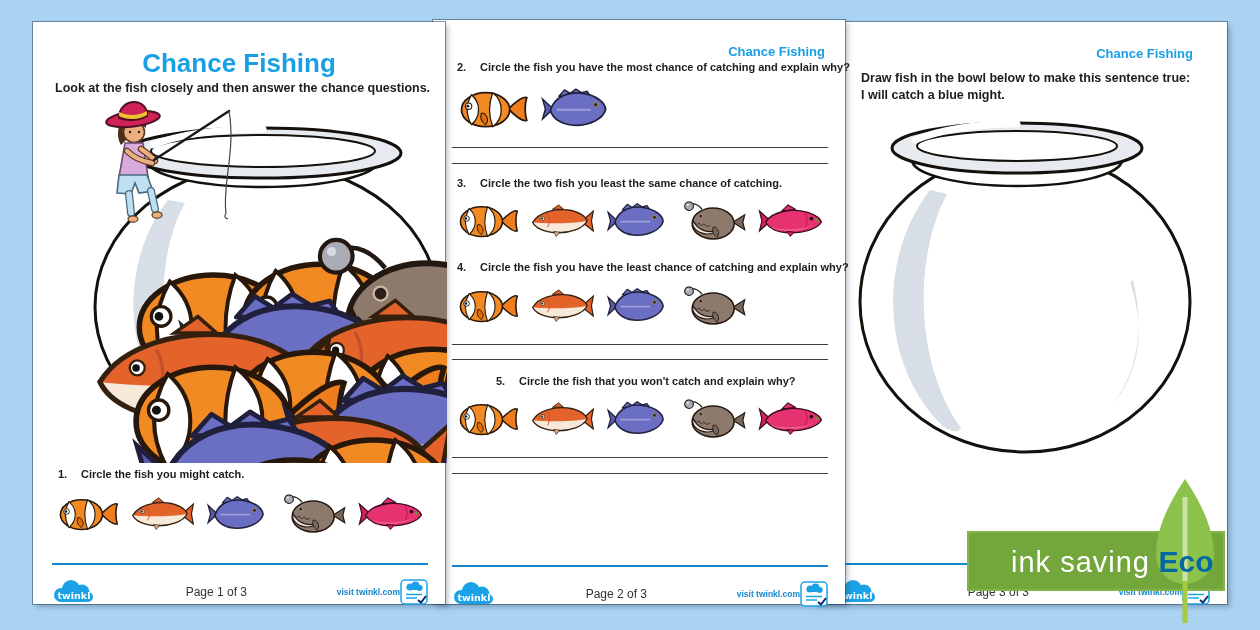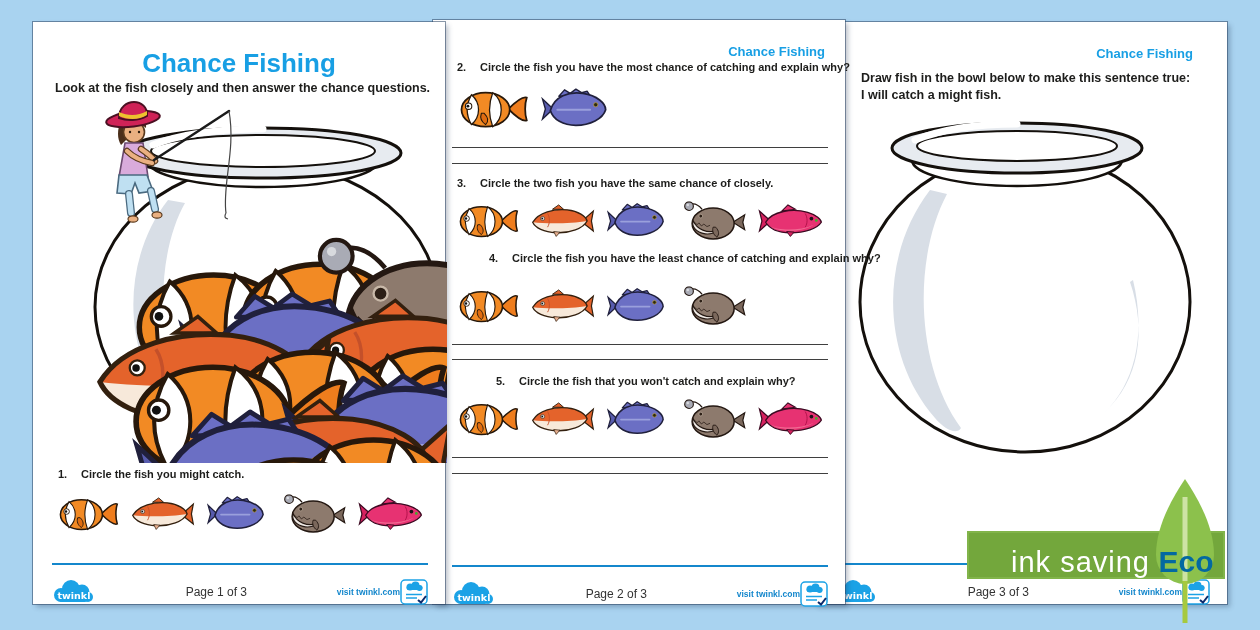--- a/index.html
+++ b/index.html
@@ -42,21 +42,21 @@
   .page-footer{position:absolute;left:19px;right:17px;top:541px;height:36px;}
   .page2 .page-footer{top:545px;}
   .f-line{border-top:2px solid #1487cc;height:0;}
   .f-row{display:flex;align-items:center;margin-top:14px;}
   .f-cloud{width:44px;height:26px;}
   .f-page{flex:1;text-align:center;font-size:12px;color:#333;}
   .f-right{display:flex;align-items:center;}
   .f-visit{font-size:8.5px;font-weight:bold;color:#1487cc;}
   .f-badge{width:28px;height:26px;}
 
-  .eco-bar{position:absolute;left:967px;top:531px;width:258px;height:48px;
+  .eco-bar{position:absolute;left:967px;top:531px;width:258px;height:60px;
     background:#73a73c;border:2px solid #81b44a;box-sizing:border-box;z-index:40;}
   .eco-label{position:absolute;left:42px;top:13px;font-size:29px;color:#fff;letter-spacing:1px;}
   .eco-leaf{position:absolute;left:1146px;top:477px;width:78px;height:148px;z-index:41;}
   .eco-badge-text{position:absolute;left:1150px;top:545px;width:72px;text-align:center;
     font-size:30px;font-weight:bold;color:#0369a1;z-index:42;}
 </style>
 </head>
 <body>
 
 <svg width="0" height="0" style="position:absolute" aria-hidden="true">
@@ -241,41 +241,41 @@
       </svg>
       <svg class="fish" viewBox="0 0 110 64">
         <use href="#fish-bluetang"></use>
       </svg>
     </div>
   <div class="ans-line" style="top:127px;"></div>
   <div class="ans-line" style="top:143px;"></div>
 
   <div class="question" style="top:157px;left:24px;">
     <span class="q-num">3.</span>
-    <span>Circle the two fish you have the same chance of closely.</span>
+    <span>Circle the two fish you least the same chance of catching.</span>
   </div>
   <div class="fish-row" style="top:177px;left:20px;">
       <svg class="fish" viewBox="0 0 110 64">
         <use href="#fish-clownfish"></use>
       </svg>
       <svg class="fish" viewBox="0 0 110 64">
         <use href="#fish-snapper"></use>
       </svg>
       <svg class="fish" viewBox="0 0 110 64">
         <use href="#fish-bluetang"></use>
       </svg>
       <svg class="fish" viewBox="0 0 110 64">
         <use href="#fish-angler"></use>
       </svg>
       <svg class="fish" viewBox="0 0 110 64">
         <use href="#fish-pink"></use>
       </svg>
     </div>
 
-  <div class="question" style="top:232px;left:24px;margin-left:32px;">
+  <div class="question" style="top:241px;left:24px;">
     <span class="q-num">4.</span>
     <span>Circle the fish you have the least chance of catching and explain why?</span>
   </div>
   <div class="fish-row" style="top:262px;left:20px;">
       <svg class="fish" viewBox="0 0 110 64">
         <use href="#fish-clownfish"></use>
       </svg>
       <svg class="fish" viewBox="0 0 110 64">
         <use href="#fish-snapper"></use>
       </svg>
@@ -343,21 +343,21 @@
           </svg>
         </span>
       </div>
     </footer>
 </section>
 
 <section class="page page3">
   <div class="corner-header p3-header">Chance Fishing</div>
   <p class="p3-intro">
     <span>Draw fish in the </span><b>bowl</b><span> below to make this sentence true:</span><br>
-    <b>I will</b><span> catch a might fish.</span>
+    <b>I will</b><span> catch a blue might.</span>
   </p>
 
   <svg class="p3-bowl" viewBox="0 0 412 352">
     <ellipse cx="210" cy="192" rx="165" ry="150" fill="#ffffff" stroke="#14100c" stroke-width="3"></ellipse>
     <path d="M115,80 C65,145 65,245 120,308 C130,320 142,325 146,318 C100,255 98,148 132,84 Z" fill="#d8dee6"></path>
     <path d="M318,170 C332,228 318,275 290,302 C324,270 332,222 315,172 Z" fill="#d8dee6"></path>
     <ellipse cx="202" cy="50" rx="105" ry="26" fill="#ffffff" stroke="#14100c" stroke-width="2.5"></ellipse>
     <ellipse cx="202" cy="38" rx="125" ry="25" fill="#e7ebf0" stroke="#14100c" stroke-width="3"></ellipse>
     <ellipse cx="202" cy="36" rx="100" ry="15" fill="#ffffff" stroke="#14100c" stroke-width="2"></ellipse>
     <path d="M100,30 C130,18 165,14 202,14" stroke="#ffffff" stroke-width="7" fill="none" stroke-linecap="round"></path>

